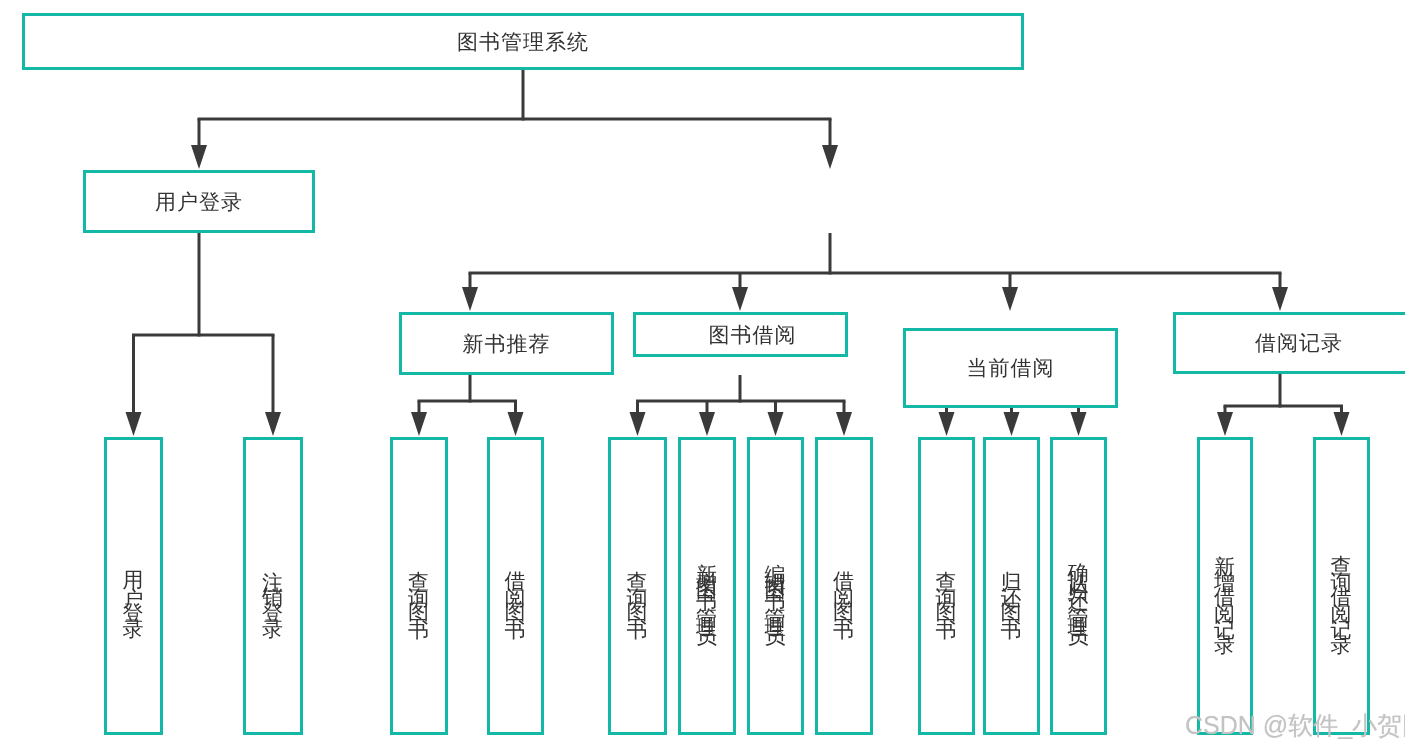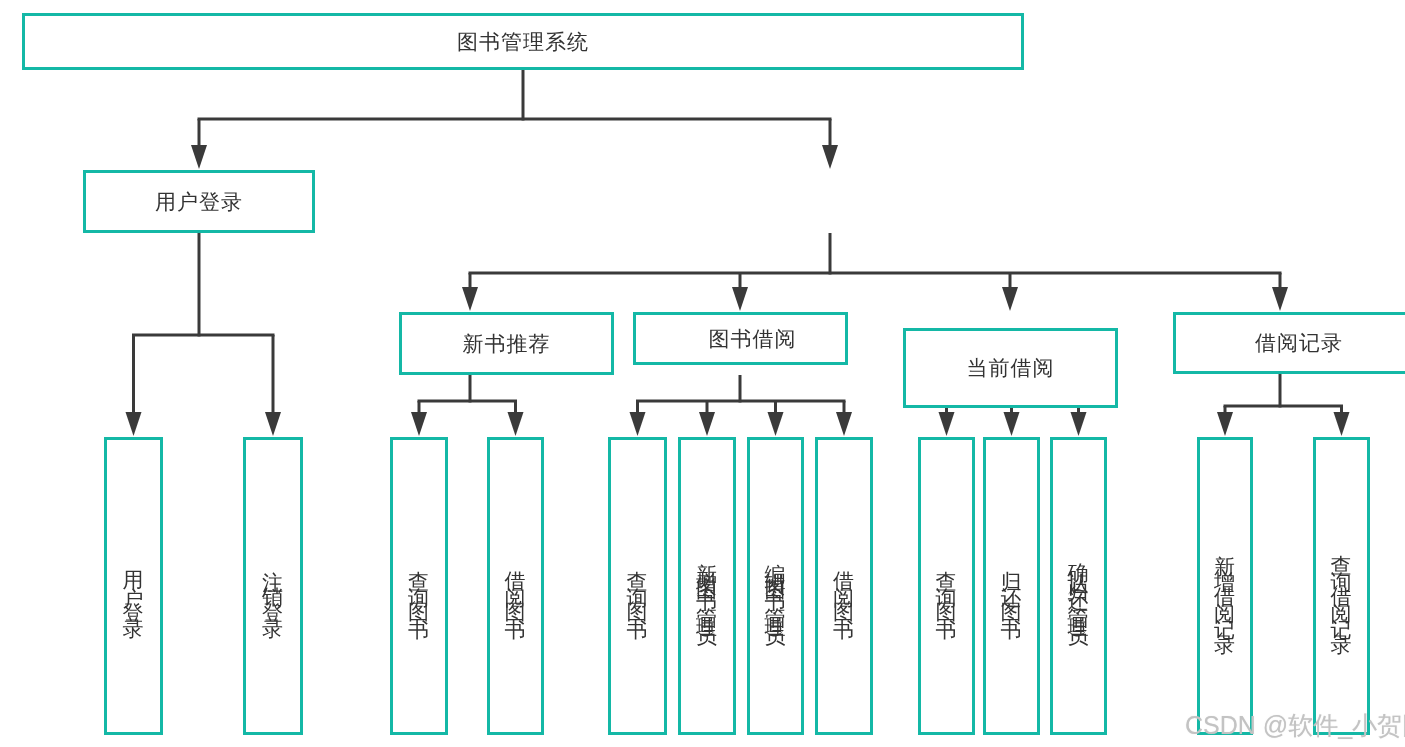--- a/index.html
+++ b/index.html
@@ -108,21 +108,21 @@
     <span class="hlabel">图书管理系统</span>
   </div>
 
   <div class="box" style="left:83px;top:170px;width:232px;height:63px;">
     <span class="hlabel">用户登录</span>
   </div>
 
   <div class="box" style="left:363px;top:312px;width:215px;height:63px;margin-left:36px;">
     <span class="hlabel">新书推荐</span>
   </div>
-  <div class="box" style="left:633px;top:312px;width:215px;height:53px;padding-left:24px;">
+  <div class="box" style="left:633px;top:312px;width:215px;height:45px;padding-left:24px;">
     <span class="hlabel">图书借阅</span>
   </div>
   <div class="box" style="left:903px;top:312px;width:215px;height:80px;margin-top:16px;">
     <span class="hlabel">当前借阅</span>
   </div>
   <div class="box" style="left:1173px;top:312px;width:252px;height:62px;">
     <span class="hlabel">借阅记录</span>
   </div>
 
   <div class="box leaf" style="left:104px;top:437px;width:59px;height:298px;">

